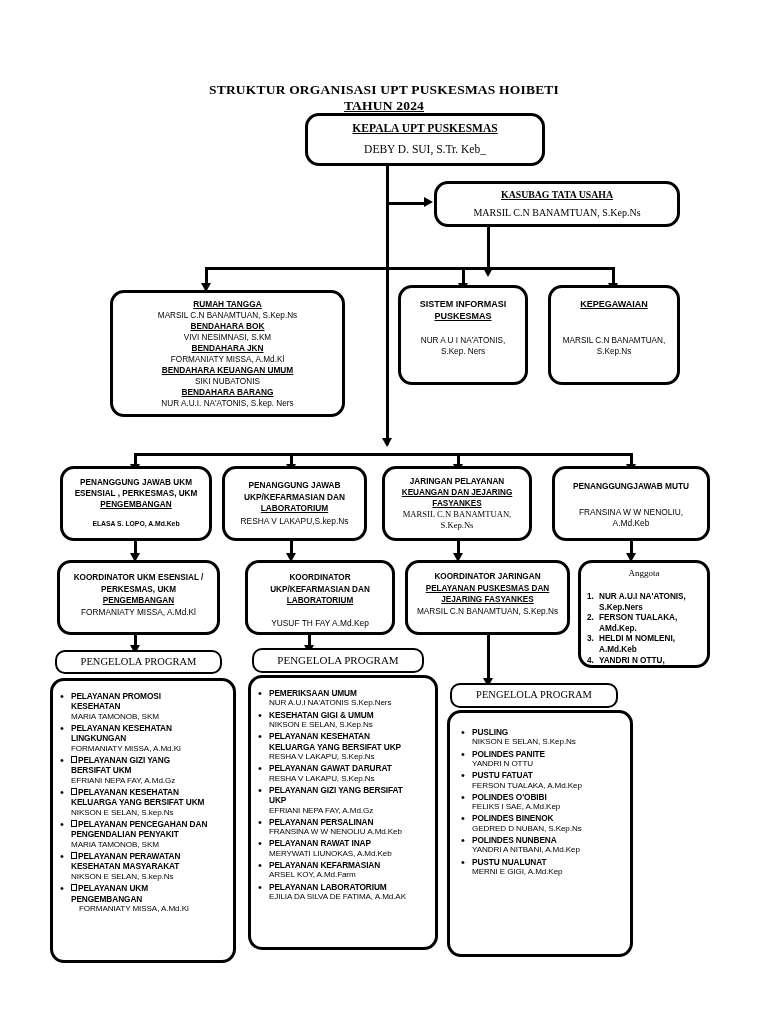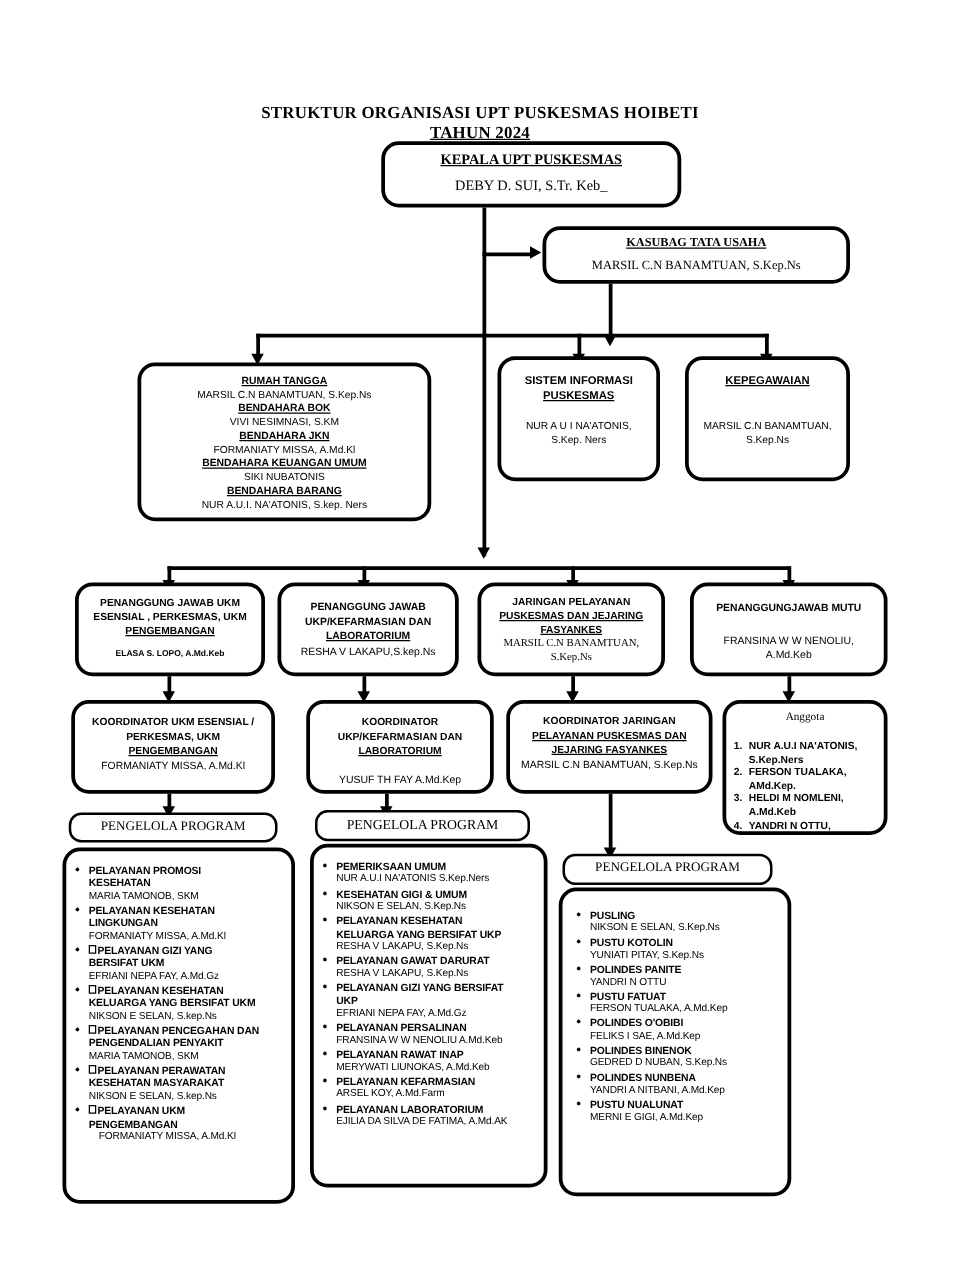--- a/index.html
+++ b/index.html
@@ -211,21 +211,21 @@
 
   <div class="box" style="left:222px; top:466px; width:145px; height:75px; padding:11px 4px;">
     <div class="hd-nu" style="font-size:8.3px; line-height:11.5px;">PENANGGUNG JAWAB</div>
     <div class="hd-nu" style="font-size:8.3px; line-height:11.5px;">UKP/KEFARMASIAN DAN</div>
     <div class="hd" style="font-size:8.3px; line-height:11.5px;">LABORATORIUM</div>
     <div style="font-size:8.4px; line-height:11px; margin-top:1px;text-align:center;">RESHA V LAKAPU,S.kep.Ns</div>
   </div>
 
   <div class="box" style="left:382px; top:466px; width:150px; height:75px; padding:7px 3px;">
     <div class="hd-nu" style="font-size:8.2px; line-height:11px;">JARINGAN PELAYANAN</div>
-    <div class="hd" style="font-size:8.2px; line-height:11px;">PUSKESMAS     DAN    JEJARING</div>
+    <div class="hd" style="font-size:8.2px; line-height:11px;">KEUANGAN     DAN    JEJARING</div>
     <div class="hd" style="font-size:8.2px; line-height:11px;">FASYANKES</div>
     <div class="bd-serif" style="font-size:8.6px; line-height:10.5px;">MARSIL C.N BANAMTUAN,</div>
     <div class="bd-serif" style="font-size:8.6px; line-height:10.5px;">S.Kep.Ns</div>
   </div>
 
   <div class="box" style="left:552px; top:466px; width:158px; height:75px; padding:12px 4px;">
     <div class="hd-nu" style="font-size:8.3px; line-height:11px;">PENANGGUNGJAWAB MUTU</div>
     <div style="font-size:8.4px; line-height:11px; margin-top:15px;">FRANSINA W W NENOLIU,</div>
     <div style="font-size:8.4px; line-height:11px;">A.Md.Keb</div>
   </div>
@@ -370,24 +370,20 @@
     </ul>
   </div>
 
   <div class="box" style="left:447px; top:710px; width:186px; height:247px; padding:14px 6px 6px 10px;">
     <ul class="plist">
       <li>
         <div class="pgm-title"><span>PUSLING</span></div>
         <div class="pgm-name">NIKSON E SELAN, S.Kep.Ns</div>
       </li>
       <li>
-        <div class="pgm-title"><span>PUSTU KOTOLIN</span></div>
-        <div class="pgm-name">YUNIATI PITAY, S.Kep.Ns</div>
-      </li>
-      <li>
         <div class="pgm-title"><span>POLINDES PANITE</span></div>
         <div class="pgm-name">YANDRI N OTTU</div>
       </li>
       <li>
         <div class="pgm-title"><span>PUSTU FATUAT</span></div>
         <div class="pgm-name">FERSON TUALAKA, A.Md.Kep</div>
       </li>
       <li>
         <div class="pgm-title"><span>POLINDES O'OBIBI</span></div>
         <div class="pgm-name">FELIKS I SAE, A.Md.Kep</div>

